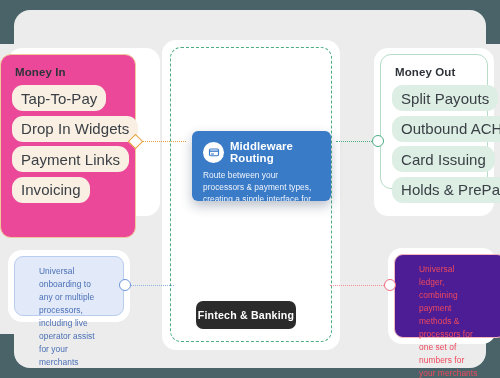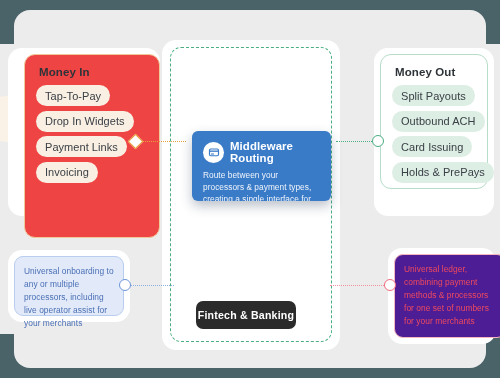--- a/index.html
+++ b/index.html
@@ -38,34 +38,34 @@
     position: absolute; left: 170px; top: 47px; width: 162px; height: 295px;
     border: 1.6px dashed #4aae82; border-radius: 11px; z-index: 2;
   }
 
   
   .panel {
     position: absolute; z-index: 3; border-radius: 11px;
     padding: 10px 11px;
   }
   .panel-in {
-    left: 24px; top: 54px; width: 136px; height: 184px;
-    border: 1.2px solid #f0c99a; background: #ef4444;
+    left: 0; top: 54px; width: 136px; height: 184px;
+    border: 1.2px solid #f0c99a; background: #ec4899;
   }
   .panel-out {
     left: 380px; top: 54px; width: 108px; height: 135px;
     border: 1.2px solid #b7ddc8; background: #fff;
   }
   .panel-title {
     font-size: 11.5px; font-weight: bold; color: #2d3338;
     letter-spacing: .1px; margin: 1px 0 7px 3px;
   }
   .chip {
     display: inline-block; border-radius: 11px;
-    font-size: 11px; color: #3a4046; letter-spacing: .05px;
+    font-size: 15px; color: #3a4046; letter-spacing: .05px;
     padding: 4.5px 9px; margin-bottom: 4.5px; white-space: nowrap;
   }
   .chip-in  { background: #f9efe3; }
   .chip-out { background: #ddeee4; }
   .card {
     position: absolute; border-radius: 9px; color: #fff;
     padding: 7px 10px 8px 10px; overflow: hidden;
   }
   .card-head { display: flex; align-items: center; gap: 6px; }
   .card-ico {
@@ -106,21 +106,21 @@
     background: #2b2b2b; color: #fff; border: none; border-radius: 7px;
     font-family: "Liberation Sans", sans-serif;
     font-size: 10.6px; font-weight: bold; letter-spacing: .2px;
     cursor: pointer;
   }
 
   
   .callout {
     position: absolute; z-index: 3; border-radius: 9px;
     font-size: 8.4px; line-height: 1.55; letter-spacing: .05px;
-    padding: 8px 9px;
+    padding: 8px 24px;
   }
   .callout-blue {
     left: 14px; top: 256px; width: 110px; height: 60px;
     background: #e2eaf9; border: 1.1px solid #b9cdee; color: #4a6fb5;
   }
   .callout-red {
     left: 394px; top: 254px; width: 112px; height: 84px;
     background: #4c1d95; border: 1.1px solid #f5b8be; color: #ef4a5e;
   }
 

